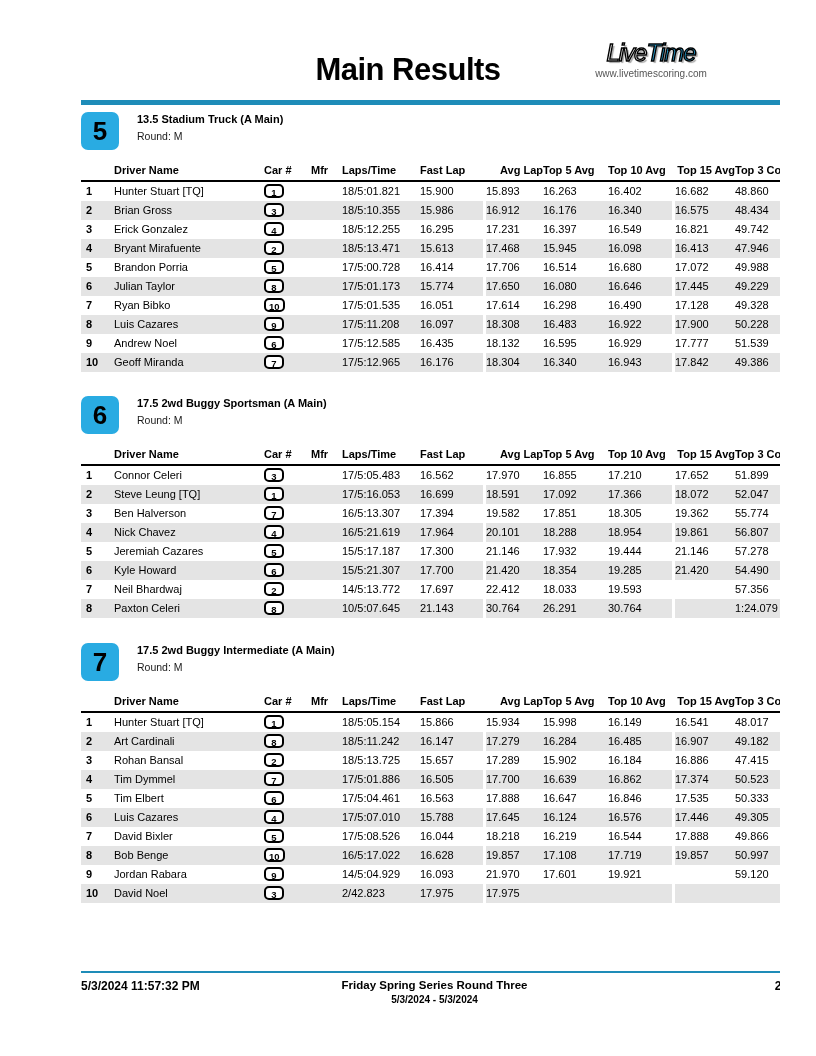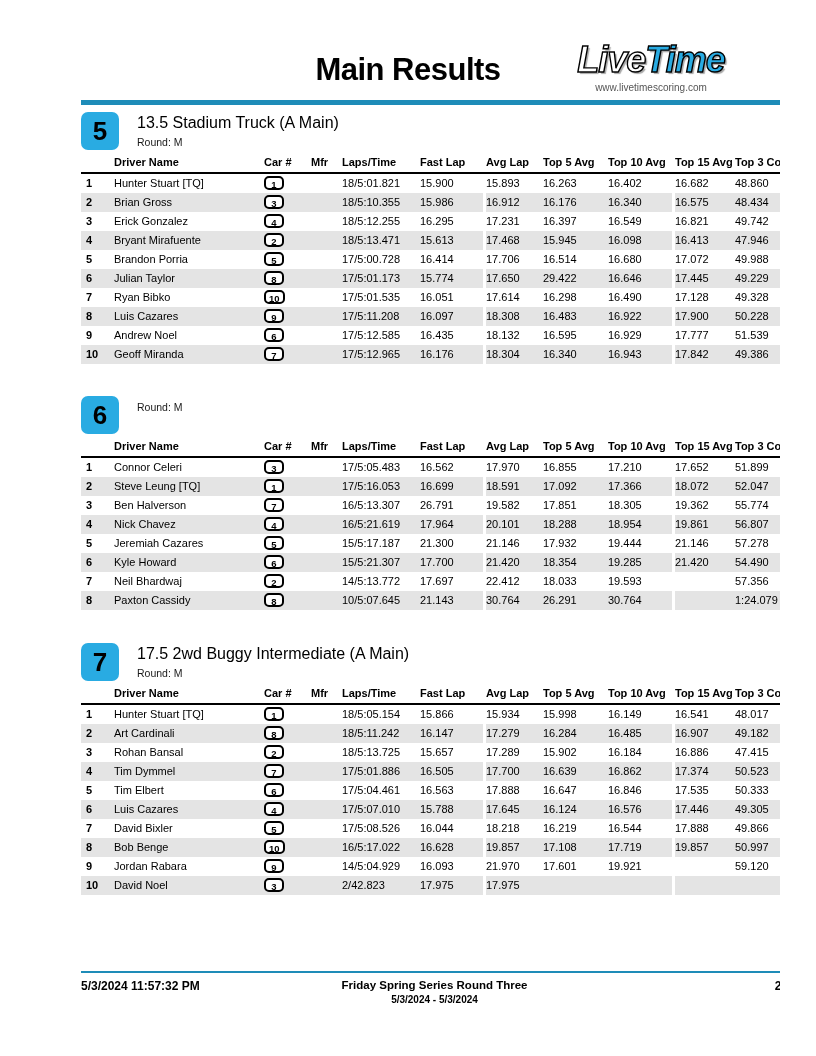--- a/index.html
+++ b/index.html
@@ -9,46 +9,46 @@
     position:relative; width:744px; height:1056px; background:#fff;
     font-family:"Liberation Sans", sans-serif; color:#000; overflow:hidden;
     margin:0 auto;
   }
   
   .page-title {
     position:absolute; top:52px; left:0; right:0; margin:0;
     text-align:center; font-size:31px; font-weight:bold; letter-spacing:-0.5px;
   }
   .logo { position:absolute; top:40px; right:44px; width:170px; text-align:center; }
-  .logo-text { font-style:italic; font-weight:bold; font-size:36px; letter-spacing:-1px; line-height:1.1; white-space:nowrap; }
+  .logo-text { font-style:italic; font-weight:normal; font-size:24px; letter-spacing:-1px; line-height:1.1; white-space:nowrap; }
   .lt-live { color:#ffffff; -webkit-text-stroke:1.4px #000; text-shadow:2px 2px 1px rgba(60,60,60,.45); }
   .lt-time { color:var(--accent); -webkit-text-stroke:1.4px #000; text-shadow:2px 2px 1px rgba(60,60,60,.45); }
   .logo-site { font-size:10px; color:#555; margin-top:2px; }
   .top-rule { position:absolute; top:100px; left:45px; width:725px; height:5px; background:var(--rule); }
   
   .race-section { position:absolute; left:45px; width:725px; }
   .sec-head { display:flex; align-items:flex-start; }
   .sec-num {
     width:38px; height:38px; background:var(--accent); border-radius:7px;
     display:flex; align-items:center; justify-content:center;
     font-size:26px; font-weight:bold; color:#000; flex:0 0 38px;
   }
   .sec-titles { margin-left:18px; padding-top:1px; }
-  .sec-title { font-size:16px; font-weight:normal; line-height:1.2; }
+  .sec-title { font-size:11px; font-weight:bold; line-height:1.2; }
   .sec-round { font-size:10.5px; margin-top:4px; color:#1a1a1a; }
   
-  table.results { border-collapse:separate; border-spacing:0; table-layout:fixed; width:725px; margin-top:4px; }
+  table.results { border-collapse:separate; border-spacing:0; table-layout:fixed; width:725px; margin-top:12px; }
   col.c-pos{width:33px} col.c-driver{width:150px} col.c-car{width:47px} col.c-mfr{width:31px}
   col.c-laps{width:78px} col.c-fast{width:63px} col.c-avg{width:60px} col.c-top5{width:65px}
   col.c-top10{width:64px} col.c-top15{width:63px} col.c-top3{width:71px}
   th {
     text-align:left; font-size:11px; font-weight:bold; padding:2px 0 4px 0;
     border-bottom:2px solid #000; white-space:nowrap; overflow:hidden;
   }
-  th.c-avg, th.c-top15 { padding-left:3px; }
+  th.c-avg, th.c-top15 { padding-left:3px;text-align:right; }
   td {
     font-size:11px; height:19px; line-height:19px; padding:0;
     white-space:nowrap; overflow:hidden; vertical-align:middle;
   }
   tbody tr:nth-child(even) td { background:var(--stripe); }
   td.c-avg, td.c-top15 { border-left:3px solid #fff; }
   td.c-pos { font-weight:bold; padding-left:5px; }
   .car-badge {
     display:inline-block; min-width:20px; padding:0 3px; height:14px; line-height:13px;
     border:2px solid #000; border-radius:5px; background:#fff;
@@ -187,21 +187,21 @@
   </tr>
 
   <tr>
     <td class="c-pos">6</td>
     <td class="c-driver">Julian Taylor</td>
     <td class="c-car"><span class="car-badge">8</span></td>
     <td class="c-mfr"></td>
     <td class="c-laps">17/5:01.173</td>
     <td class="c-fast">15.774</td>
     <td class="c-avg">17.650</td>
-    <td class="c-top5">29.422</td>
+    <td class="c-top5">16.080</td>
     <td class="c-top10">16.646</td>
     <td class="c-top15">17.445</td>
     <td class="c-top3">49.229</td>
   </tr>
 
   <tr>
     <td class="c-pos">7</td>
     <td class="c-driver">Ryan Bibko</td>
     <td class="c-car"><span class="car-badge">10</span></td>
     <td class="c-mfr"></td>
@@ -256,20 +256,21 @@
     <td class="c-top3">49.386</td>
   </tr>
 </tbody>
     </table>
   </section>
 
   <section class="race-section" style="top: 396px;">
     <div class="sec-head">
       <div class="sec-num">6</div>
       <div class="sec-titles">
+        <div class="sec-title">17.5 2wd Buggy Sportsman  (A Main)</div>
         <div class="sec-round">Round: M</div>
       </div>
     </div>
     <table class="results">
       <colgroup>
         <col class="c-pos">
             <col class="c-driver">
             <col class="c-car">
             <col class="c-mfr">
         <col class="c-laps">
@@ -323,21 +324,21 @@
     <td class="c-top15">18.072</td>
     <td class="c-top3">52.047</td>
   </tr>
 
   <tr>
     <td class="c-pos">3</td>
     <td class="c-driver">Ben Halverson</td>
     <td class="c-car"><span class="car-badge">7</span></td>
     <td class="c-mfr"></td>
     <td class="c-laps">16/5:13.307</td>
-    <td class="c-fast">26.791</td>
+    <td class="c-fast">17.394</td>
     <td class="c-avg">19.582</td>
     <td class="c-top5">17.851</td>
     <td class="c-top10">18.305</td>
     <td class="c-top15">19.362</td>
     <td class="c-top3">55.774</td>
   </tr>
 
   <tr>
     <td class="c-pos">4</td>
     <td class="c-driver">Nick Chavez</td>
@@ -351,21 +352,21 @@
     <td class="c-top15">19.861</td>
     <td class="c-top3">56.807</td>
   </tr>
 
   <tr>
     <td class="c-pos">5</td>
     <td class="c-driver">Jeremiah Cazares</td>
     <td class="c-car"><span class="car-badge">5</span></td>
     <td class="c-mfr"></td>
     <td class="c-laps">15/5:17.187</td>
-    <td class="c-fast">21.300</td>
+    <td class="c-fast">17.300</td>
     <td class="c-avg">21.146</td>
     <td class="c-top5">17.932</td>
     <td class="c-top10">19.444</td>
     <td class="c-top15">21.146</td>
     <td class="c-top3">57.278</td>
   </tr>
 
   <tr>
     <td class="c-pos">6</td>
     <td class="c-driver">Kyle Howard</td>
@@ -389,21 +390,21 @@
     <td class="c-fast">17.697</td>
     <td class="c-avg">22.412</td>
     <td class="c-top5">18.033</td>
     <td class="c-top10">19.593</td>
     <td class="c-top15"></td>
     <td class="c-top3">57.356</td>
   </tr>
 
   <tr>
     <td class="c-pos">8</td>
-    <td class="c-driver">Paxton Cassidy</td>
+    <td class="c-driver">Paxton Celeri</td>
     <td class="c-car"><span class="car-badge">8</span></td>
     <td class="c-mfr"></td>
     <td class="c-laps">10/5:07.645</td>
     <td class="c-fast">21.143</td>
     <td class="c-avg">30.764</td>
     <td class="c-top5">26.291</td>
     <td class="c-top10">30.764</td>
     <td class="c-top15"></td>
     <td class="c-top3">1:24.079</td>
   </tr>

